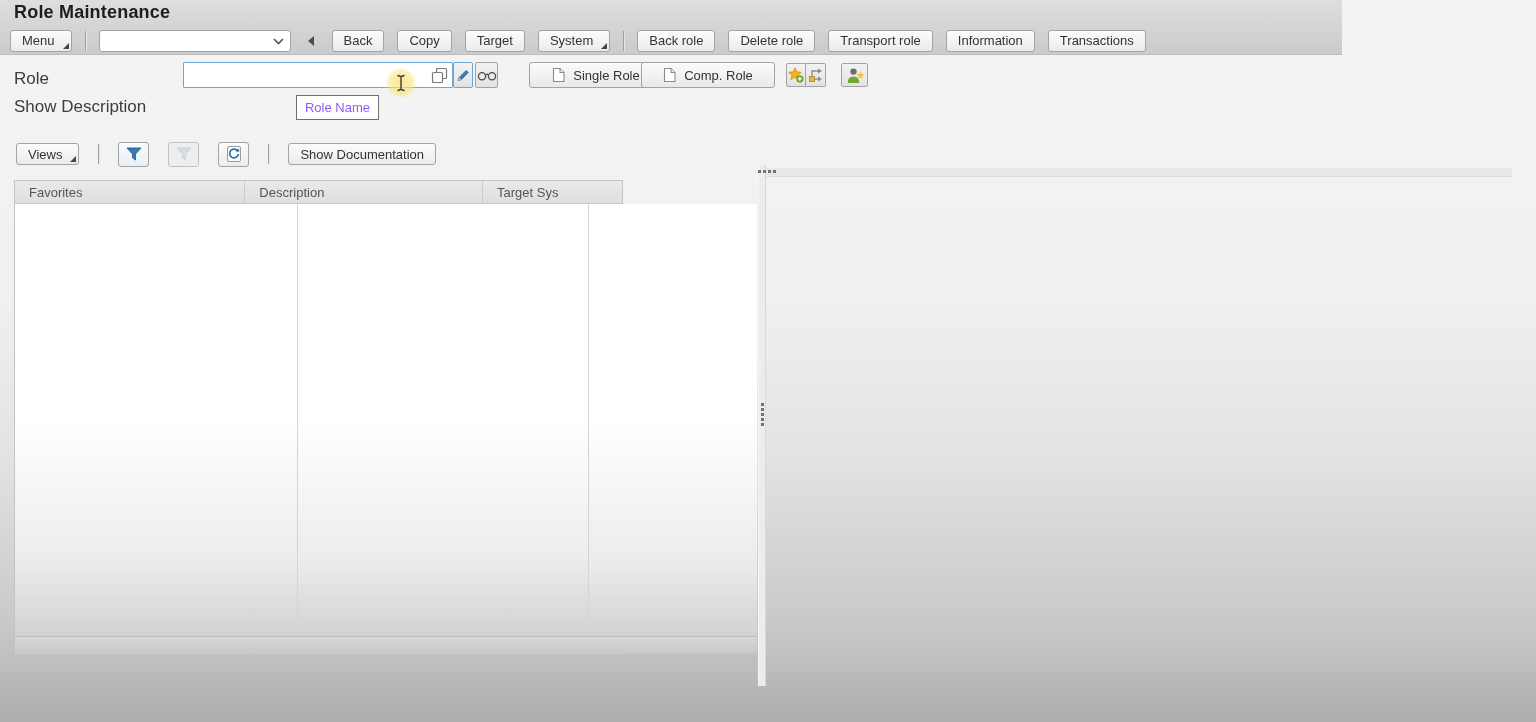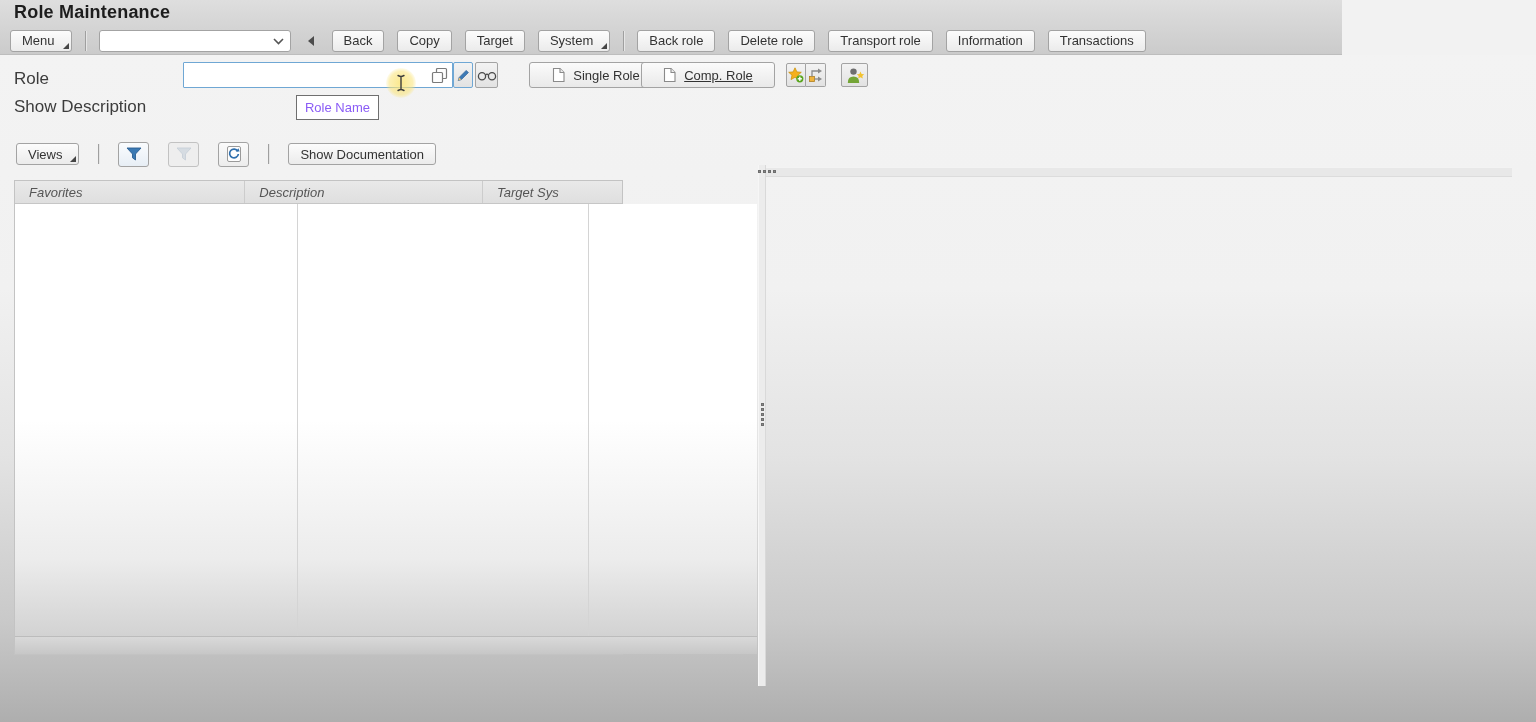--- a/index.html
+++ b/index.html
@@ -93,21 +93,21 @@
   }
   .icon-btn {
     width:31px; height:25px; display:flex; align-items:center; justify-content:center;
     border:1px solid #a3a3a3; border-radius:3px; background:linear-gradient(#fafcfe,#e7eef5);
   }
   .icon-btn.disabled { background:#eeeeee; border-color:#c2c2c2; }
 
   
   .grid {
     position:absolute; left:14px; top:180px; width:609px; height:475px;
-    border:1px solid #c3c3c3; background:transparent;font-style:italic;
+    border:1px solid #c3c3c3; background:transparent;
   }
   .grid-head { display:flex; height:23px; background:linear-gradient(#e9e9e9,#dfdfdf); border-bottom:1px solid #c6c6c6; }
   .grid-head .cell {
     font-size:13px; color:#555; padding-left:14px; display:flex; align-items:center;
     border-right:1px solid #cccccc; height:100%;
   }
   .grid-head .cell:last-child { border-right:none; }
   .c1 { width:282px; } .c2 { width:291px; } .c3 { width:169px; }
   .grid-body {
     position:absolute; left:0; top:23px; width:742px; height:433px;
@@ -214,21 +214,21 @@
   </svg>
 </div>
 
 <div class="bigbtn" style="left:505px; top:62px; width:134px;margin-left:24px;">
   <svg width="13" height="16" viewBox="0 0 13 16">
     <path d="M1.5 1.5 h6.5 l4 4 v9 h-10.5 z" fill="#fff" stroke="#8a8a8a" stroke-width="1.1"></path>
     <path d="M8 1.5 v4 h4" fill="#ececec" stroke="#8a8a8a" stroke-width="1.1"></path>
   </svg>
   <span>Single Role</span>
 </div>
-<div class="bigbtn" style="left:641px; top:62px; width:134px;text-decoration:underline;">
+<div class="bigbtn" style="left:641px; top:62px; width:134px;">
   <svg width="13" height="16" viewBox="0 0 13 16">
     <path d="M1.5 1.5 h6.5 l4 4 v9 h-10.5 z" fill="#fff" stroke="#8a8a8a" stroke-width="1.1"></path>
     <path d="M8 1.5 v4 h4" fill="#ececec" stroke="#8a8a8a" stroke-width="1.1"></path>
   </svg>
   <span>Comp. Role</span>
 </div>
 
 <div class="sq-btn" style="left:786px; top:63px; width:20px; height:24px; border-radius:2px 0 0 2px;">
   <svg width="16" height="16" viewBox="0 0 16 16">
     <polygon points="7,0.8 8.9,4.9 13.3,5.3 10,8.2 11,12.6 7,10.3 3,12.6 4,8.2 0.7,5.3 5.1,4.9" fill="#f5b01e" stroke="#c98c00" stroke-width="0.7"></polygon>

